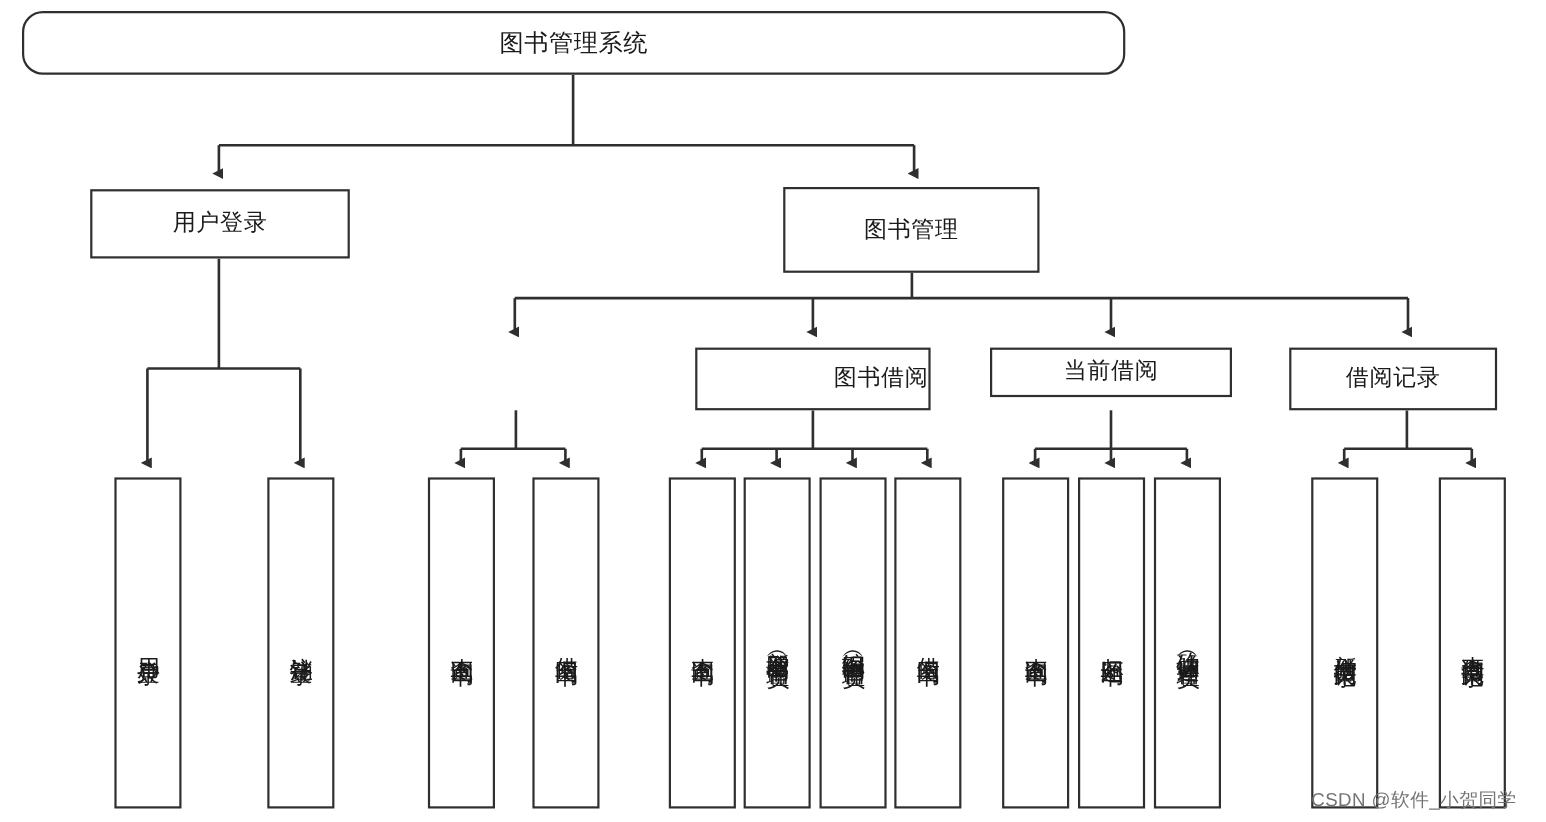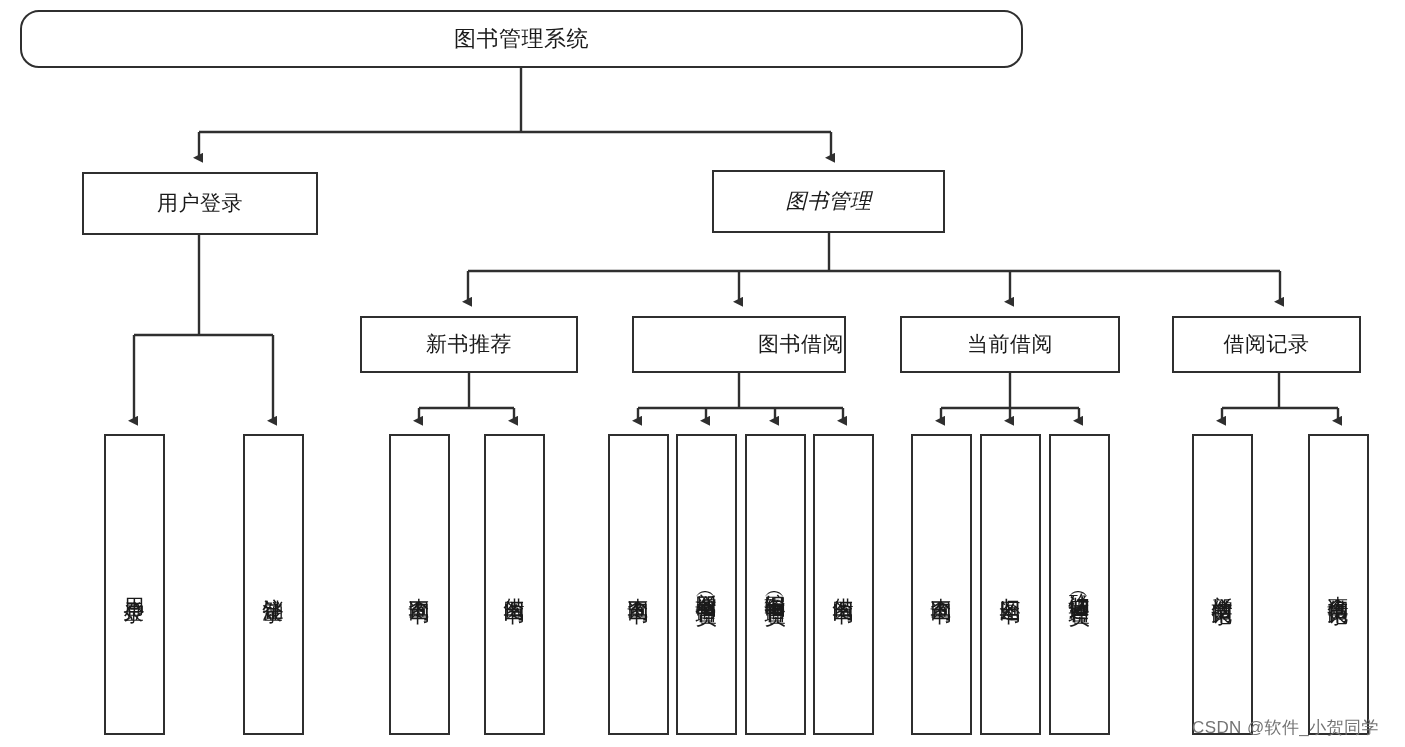--- a/index.html
+++ b/index.html
@@ -125,33 +125,30 @@
   </svg>
 
   <div class="node horiz root" style="left:20px; top:10px; width:1003px; height:58px;border-radius:19px;">
     <span class="lbl">图书管理系统</span>
   </div>
 
   <div class="node horiz" style="left:82px; top:172px; width:236px; height:63px;">
     <span class="lbl">用户登录</span>
   </div>
 
-  <div class="node horiz" style="left:712px; top:170px; width:233px; height:63px;font-style:italic;">
+  <div class="node horiz" style="left:712px; top:170px; width:233px; height:78px;">
     <span class="lbl">图书管理</span>
   </div>
 
-  <div class="node horiz" style="left:360px; top:316px; width:218px; height:57px;">
-    <span class="lbl">新书推荐</span>
-  </div>
 
   <div class="node horiz" style="left:632px; top:316px; width:214px; height:57px;justify-content:flex-end;">
     <span class="lbl">图书借阅</span>
   </div>
 
-  <div class="node horiz" style="left:900px; top:316px; width:220px; height:57px;">
+  <div class="node horiz" style="left:900px; top:316px; width:220px; height:45px;">
     <span class="lbl">当前借阅</span>
   </div>
 
   <div class="node horiz" style="left:1172px; top:316px; width:189px; height:57px;">
     <span class="lbl">借阅记录</span>
   </div>
 
   <div class="node vert" style="left:104px; top:434px; width:61px; height:301px;">
     <span class="lbl">用户登录</span>
   </div>

